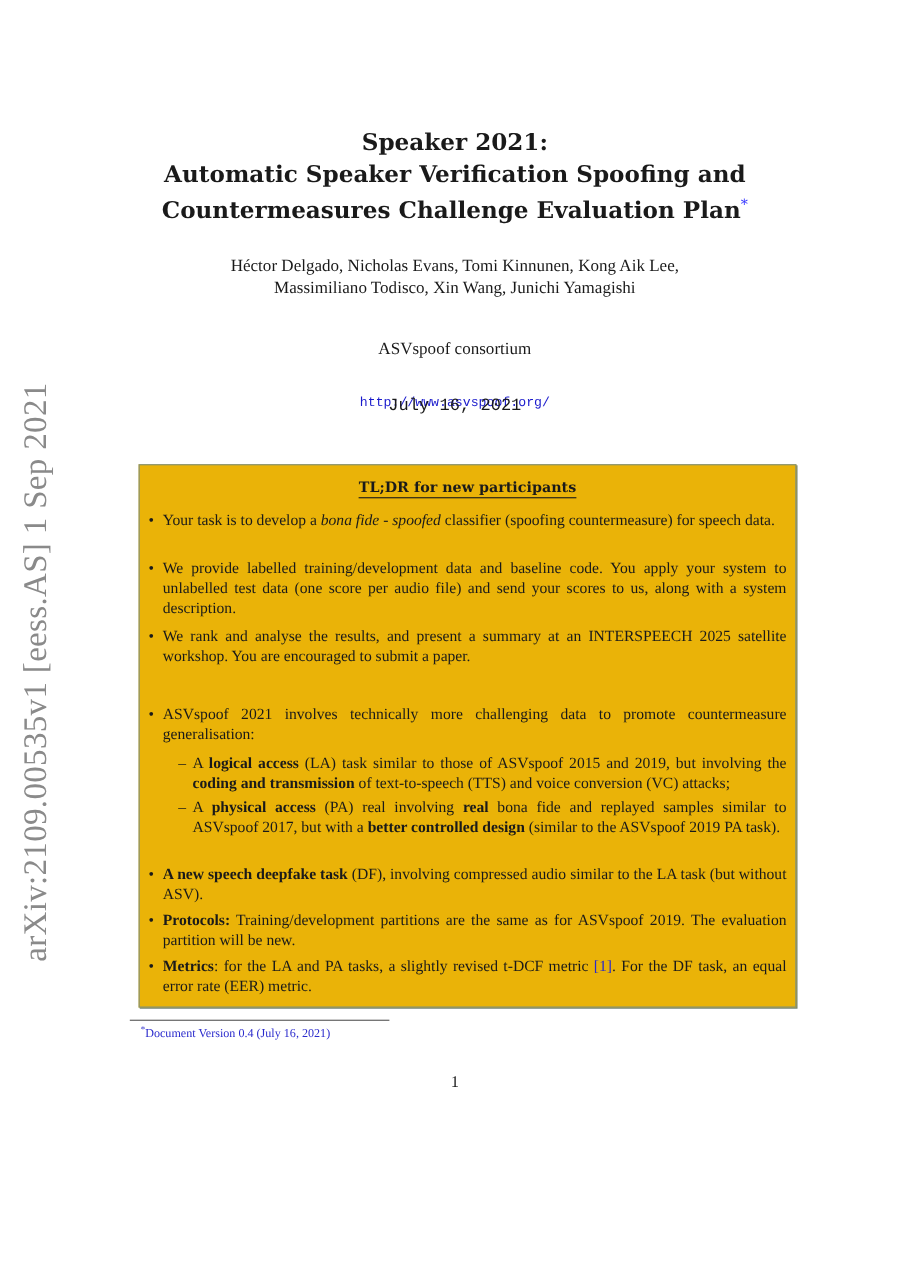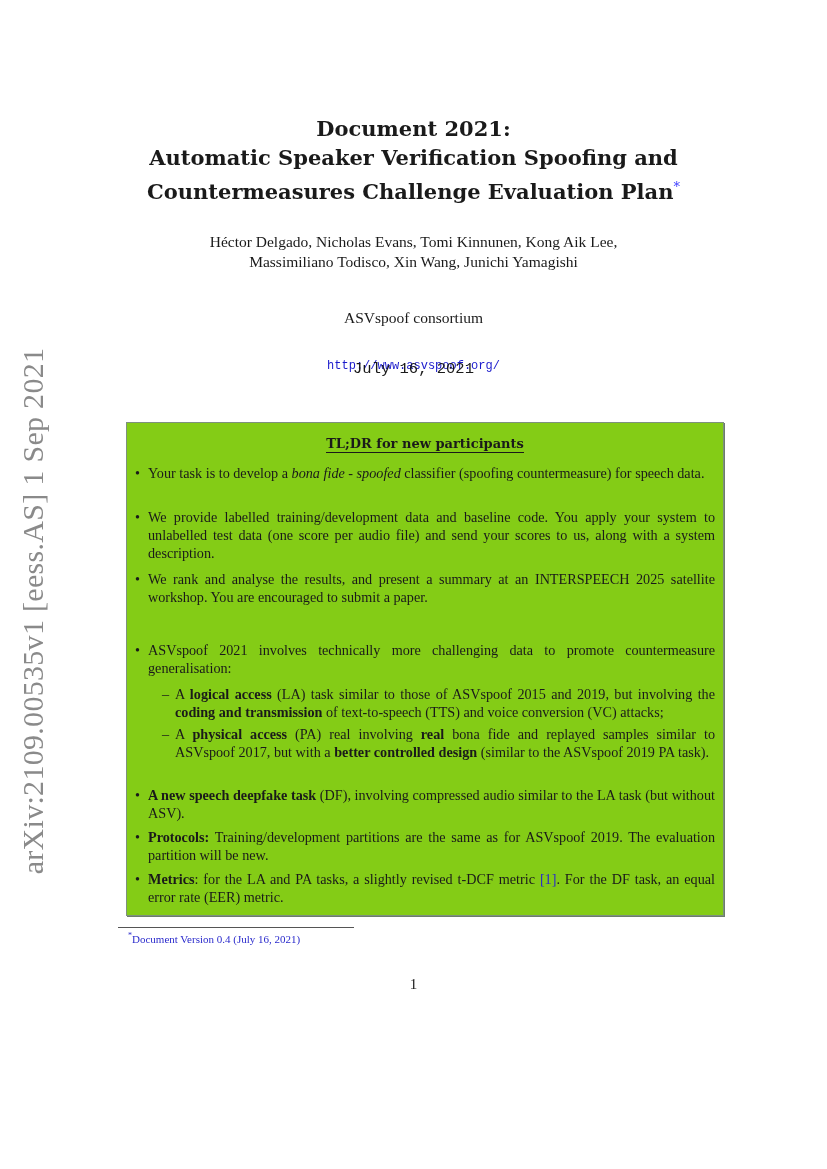--- a/index.html
+++ b/index.html
@@ -31,21 +31,21 @@
   .url {
     position: absolute; left: 100px; width: 627px; top: 336px; text-align: center;
     font-family: "Liberation Mono", monospace; font-size: 12px; line-height: 20px; color: #1a1acc; margin-top: 20px;
   }
   .date {
     position: absolute; left: 100px; width: 627px; top: 359px; text-align: center;
     font-family: Liberation Mono, monospace; font-size: 15.5px; line-height: 20px;
   }
   .box {
     position: absolute; left: 126px; top: 422px; width: 598px; height: 494px;
-    background: #84cc16; border: 1px solid #7e917e; box-shadow: 1px 1px 0 #6c7d6c;
+    background: #eab308; border: 1px solid #7e917e; box-shadow: 1px 1px 0 #6c7d6c;
     box-sizing: border-box;
   }
   .box-heading {
     position: absolute; left: 0; width: 100%; text-align: center;
     font-family: "DejaVu Serif", serif; font-weight: bold; font-size: 13px;
   }
   .box-heading span { border-bottom: 1px solid #1a1a1a; padding-bottom: 1px; }
   .item {
     position: absolute; left: 21px; width: 567px;
     font-family: "Liberation Serif", serif; font-size: 14.2px; line-height: 18px; color: #1a1a1a;
@@ -66,21 +66,21 @@
   }
 </style>
 </head>
 <body>
 
 <div class="arxiv">
   <span>arXiv:2109.00535v1  [eess.AS]  1 Sep 2021</span>
 </div>
 
 <div class="title">
-  <div>Document 2021:</div>
+  <div>Speaker 2021:</div>
   <div>Automatic Speaker Verification Spoofing and</div>
   <div><span>Countermeasures Challenge Evaluation Plan</span><span class="star">*</span></div>
 </div>
 
 <div class="authors">
   <div>Héctor Delgado, Nicholas Evans, Tomi Kinnunen, Kong Aik Lee,</div>
   <div>Massimiliano Todisco, Xin Wang, Junichi Yamagishi</div>
 </div>
 
 <div class="consortium">ASVspoof consortium</div>

